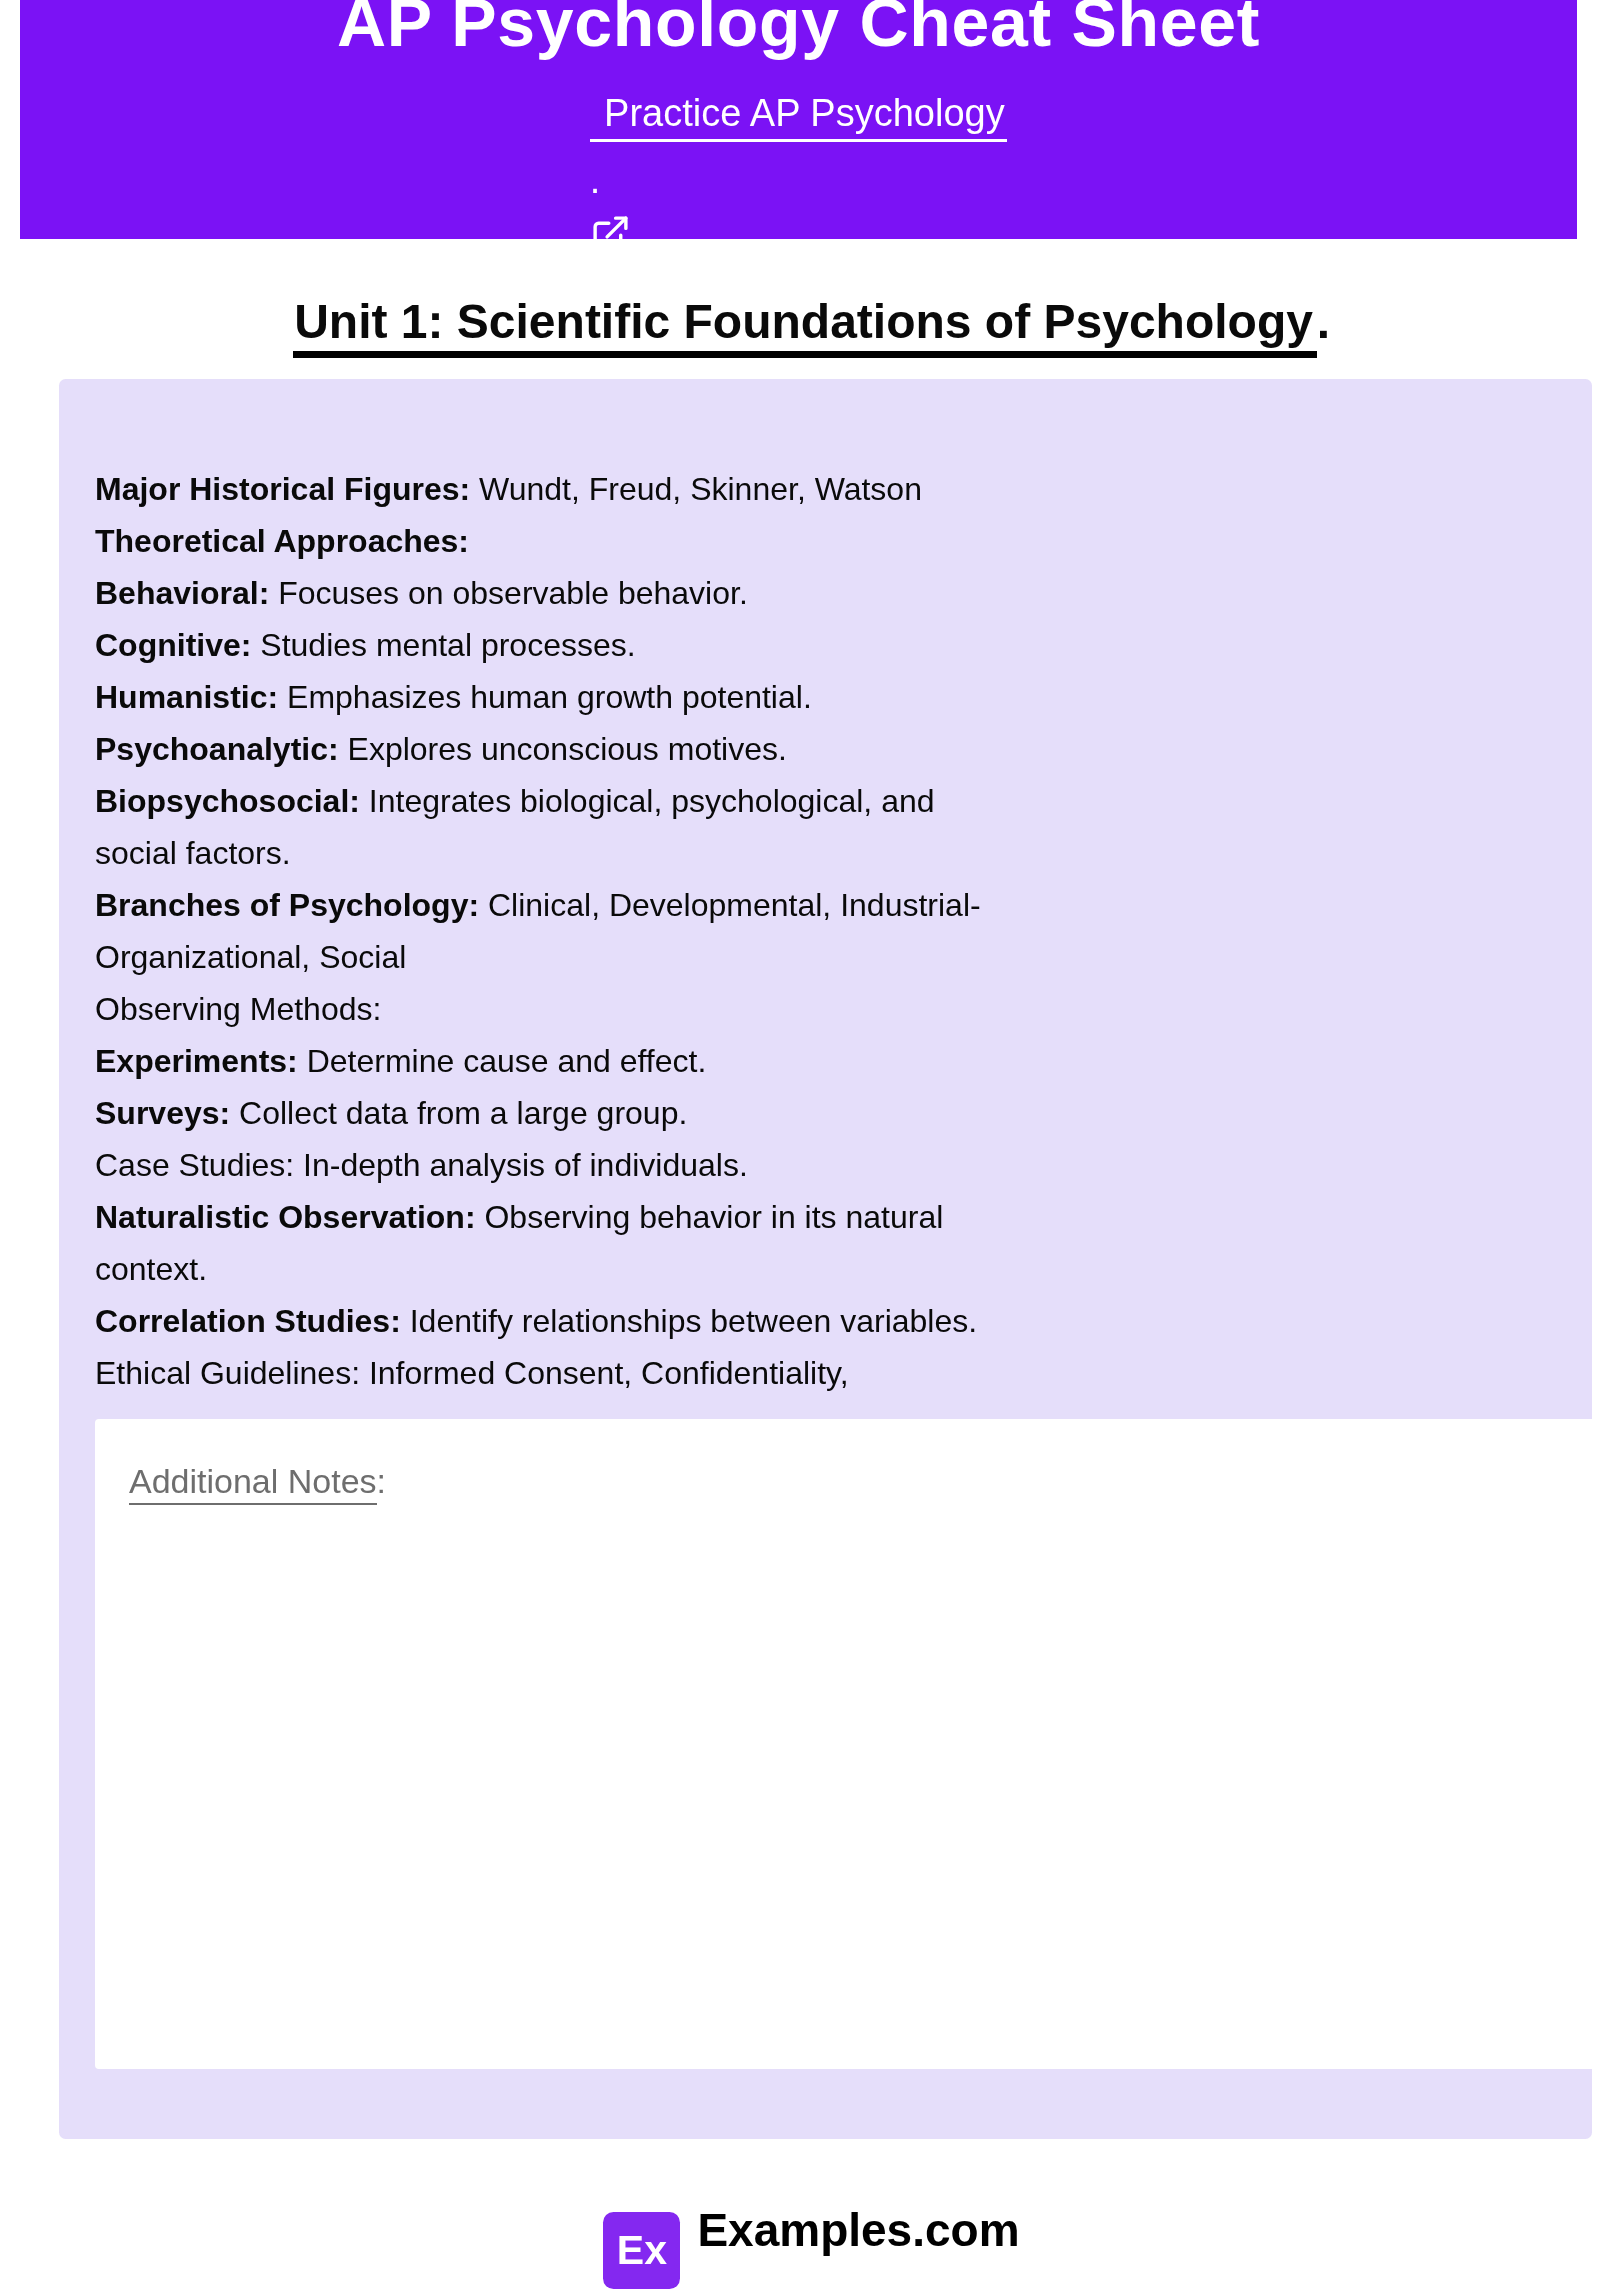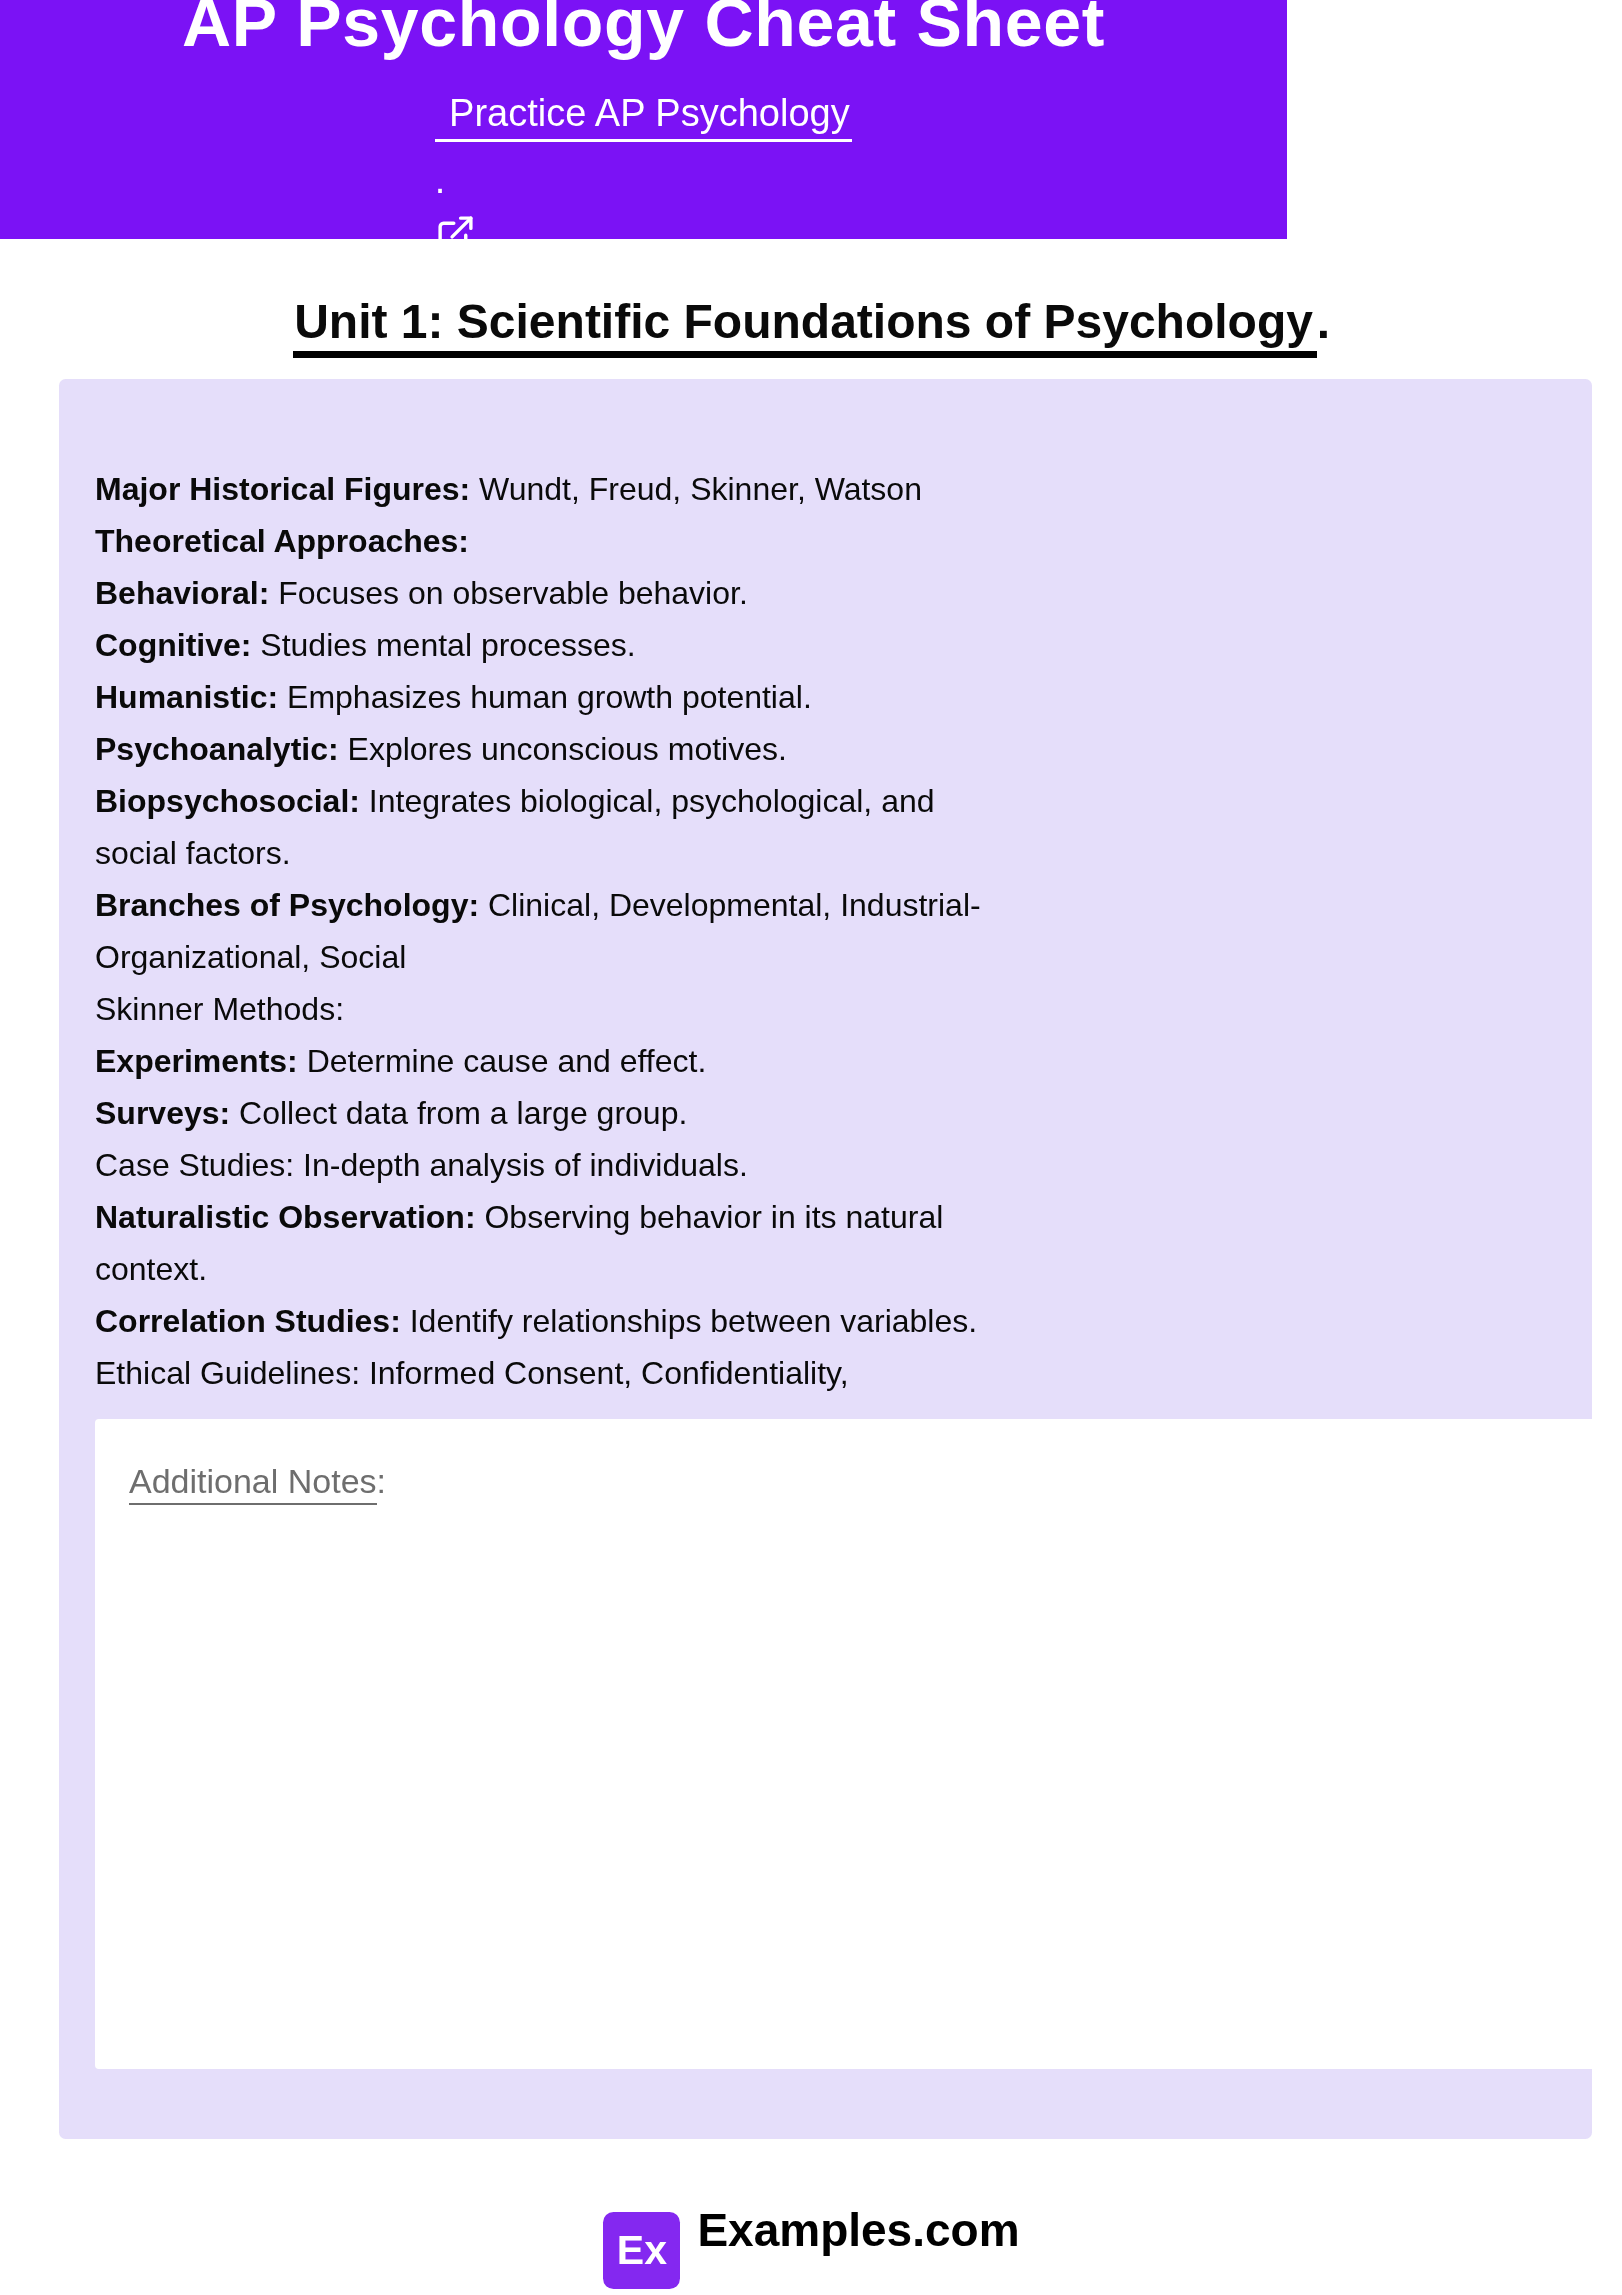--- a/index.html
+++ b/index.html
@@ -11,23 +11,24 @@
   }
   *{box-sizing:border-box;}
   html,body{margin:0;padding:0;}
   body{
     width:1623px;height:2295px;background:#ffffff;
     font-family:"Liberation Sans",sans-serif;color:var(--ink);
     overflow:hidden;
   }
   
   .header{
-    width:1287px;height:239px;background:var(--purple);
+    width:1557px;height:239px;background:var(--purple);
     display:flex;flex-direction:column;align-items:center;justify-content:center;
     gap:34px;
+    margin-left:20px;
   }
   .header-title{
     color:#ffffff;font-size:68px;font-weight:bold;line-height:72px;
     letter-spacing:0.7px;white-space:nowrap;
   }
   .header-link-row{
     display:flex;gap:17px;flex-direction:column;
   }
   .header-link{
     color:#ffffff;font-size:38px;line-height:42px;text-decoration:none;
@@ -113,21 +114,21 @@
     <div class="text-line"><b>Psychoanalytic:</b><span> Explores unconscious motives.</span></div>
 
     <div class="text-line"><b>Biopsychosocial:</b><span> Integrates biological, psychological, and</span></div>
 
     <div class="text-line"><b></b><span>social factors.</span></div>
 
     <div class="text-line"><b>Branches of Psychology:</b><span> Clinical, Developmental, Industrial-</span></div>
 
     <div class="text-line"><b></b><span>Organizational, Social</span></div>
 
-    <div class="text-line"><b></b><span>Skinner Methods:</span></div>
+    <div class="text-line"><b></b><span>Observing Methods:</span></div>
 
     <div class="text-line"><b>Experiments:</b><span> Determine cause and effect.</span></div>
 
     <div class="text-line"><b>Surveys:</b><span> Collect data from a large group.</span></div>
 
     <div class="text-line"><b></b><span>Case Studies: In-depth analysis of individuals.</span></div>
 
     <div class="text-line"><b>Naturalistic Observation:</b><span> Observing behavior in its natural</span></div>
 
     <div class="text-line"><b></b><span>context.</span></div>

